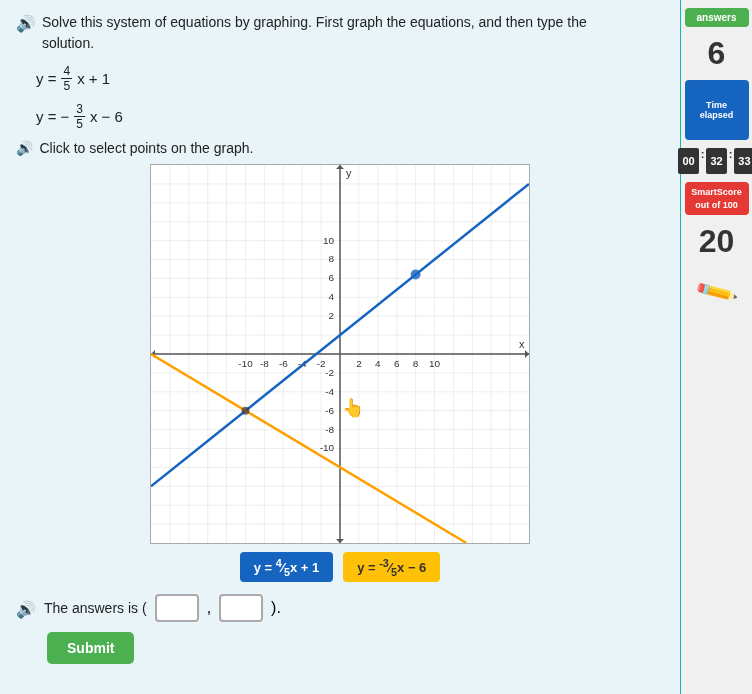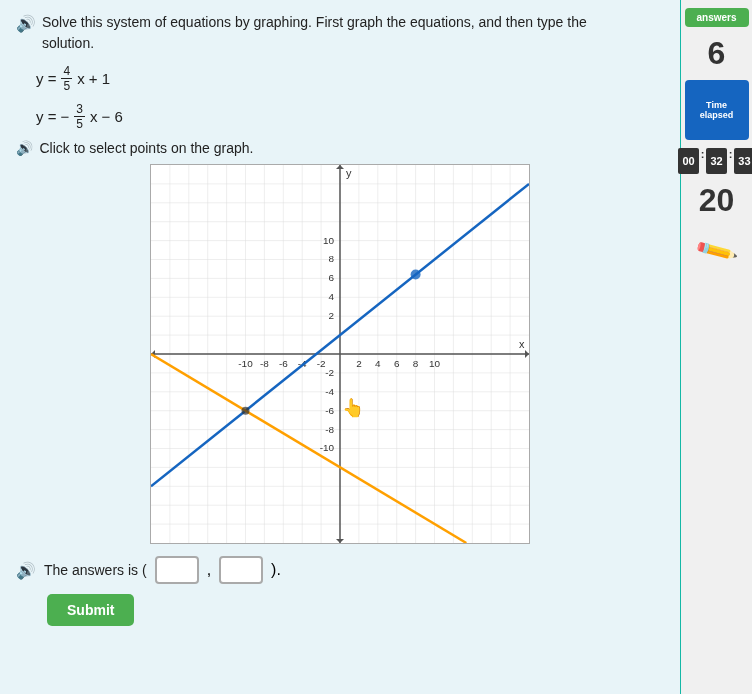--- a/index.html
+++ b/index.html
@@ -363,20 +363,28 @@
 
       <circle cx="95" cy="247" r="4" fill="#333" opacity="0.7"></circle>
 
       <circle cx="266" cy="110" r="5" fill="#1565C0" opacity="0.8"></circle>
 
       <text x="192" y="250" font-size="18">👆</text>
     </svg>
   </div>
 
   
+  <div class="legend-row">
+    <button class="legend-btn legend-blue">
+      y = <sup>4</sup>⁄<sub>5</sub>x + 1
+    </button>
+    <button class="legend-btn legend-yellow">
+      y = <sup>-3</sup>⁄<sub>5</sub>x − 6
+    </button>
+  </div>
 
   
   <div class="solution-row">
     <span class="speaker-icon">🔊</span>
     <span class="solution-label">The answers is (</span>
     <input class="solution-input" type="text" style="">
     <span>,</span>
     <input class="solution-input" type="text" style="">
     <span>).</span>
   </div>
@@ -392,15 +400,18 @@
   <div class="time-elapsed-box">
     <div>Time elapsed</div>
   </div>
   <div class="timer-display">
     <span class="timer-num">00</span>
     <span style="color:#333;font-weight:bold;">:</span>
     <span class="timer-num">32</span>
     <span style="color:#333;font-weight:bold;">:</span>
     <span class="timer-num">33</span>
   </div>
+  <div class="smartscore-box">
+    <div>SmartScore out of 100</div>
+  </div>
   <div class="score-number">20</div>
   <div class="pencil-icon">✏️</div>
 </div>
 
 </body></html>

